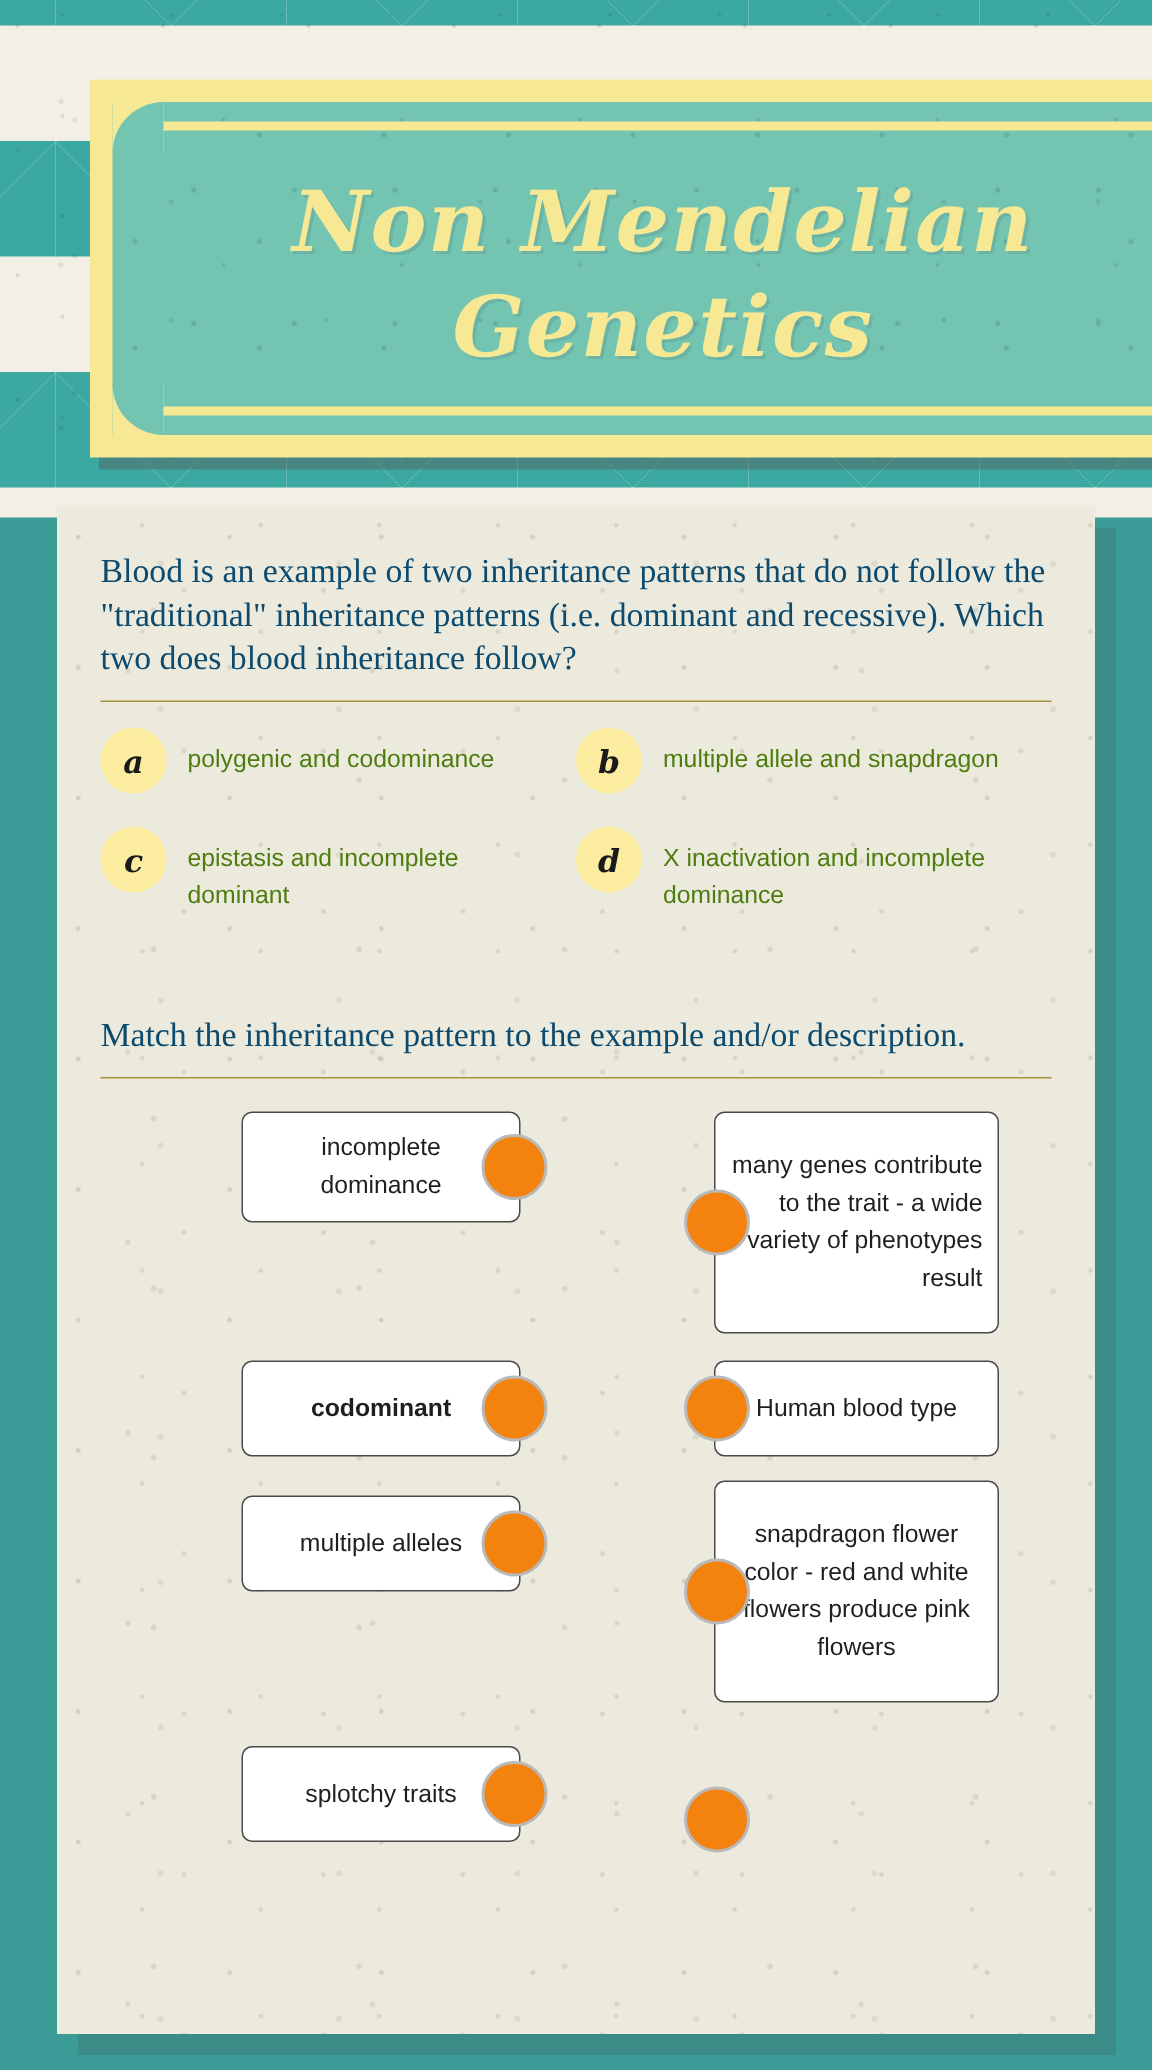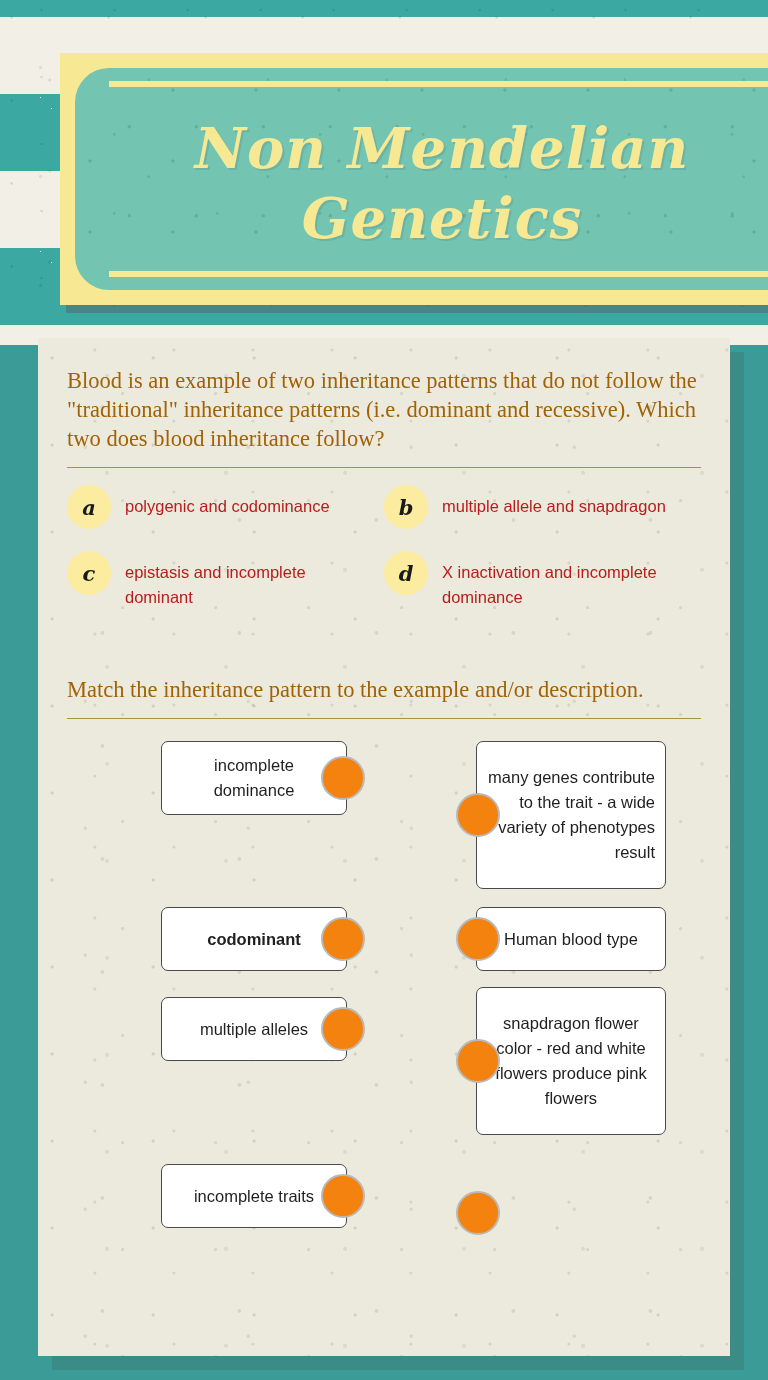--- a/index.html
+++ b/index.html
@@ -148,21 +148,21 @@
     pointer-events: none;
   }
 
   .content { position: relative; z-index: 3; padding: 0 29px; }
 
   
   .q-prompt {
     font-family: "Liberation Serif", serif;
     font-size: 22.5px;
     line-height: 29px;
-    color: #a16207;
+    color: #0c4a6e;
     padding-top: 28px;
   }
   .q-divider {
     height: 0; border-top: 1.5px solid #a8933d;
     margin: 14px 0 0 0;
   }
   .choices {
     display: flex; flex-wrap: wrap;
     padding-top: 17px;
   }
@@ -181,21 +181,21 @@
     font-family: "DejaVu Serif", serif;
     font-style: italic;
     font-weight: bold;
     font-size: 21px;
     display: flex; align-items: center; justify-content: center;
     margin-right: 14px;
   }
   .choice-text {
     font-size: 16.5px;
     line-height: 25px;
-    color: #b91c1c;
+    color: #4d7c0f;
     padding-top: 9px;
     max-width: 240px;
   }
 
   
   .match-section { padding-top: 43px; }
 
   .match-grid {
     position: relative;
     padding-top: 18px;
@@ -294,21 +294,21 @@
           <span>codominant</span>
         </div>
         <div class="dot" style="left:254px; top:198px;"></div>
 
         <div class="mcard" style="left:94px;  top:278px; width:186px; height:64px;">
           <span>multiple alleles</span>
         </div>
         <div class="dot" style="left:254px; top:288px;"></div>
 
         <div class="mcard" style="left:94px;  top:445px; width:186px; height:64px;">
-          <span>incomplete traits</span>
+          <span>splotchy traits</span>
         </div>
         <div class="dot" style="left:254px; top:455px;"></div>
 
         <div class="mcard" style="left:409px; top:22px;  width:190px; height:148px;text-align:right;">
           <span>many genes contribute to the trait - a wide variety of phenotypes result</span>
         </div>
         <div class="dot" style="left:389px; top:74px;"></div>
 
         <div class="mcard" style="left:409px; top:188px; width:190px; height:64px;justify-content:center;">
           <span>Human blood type</span>

